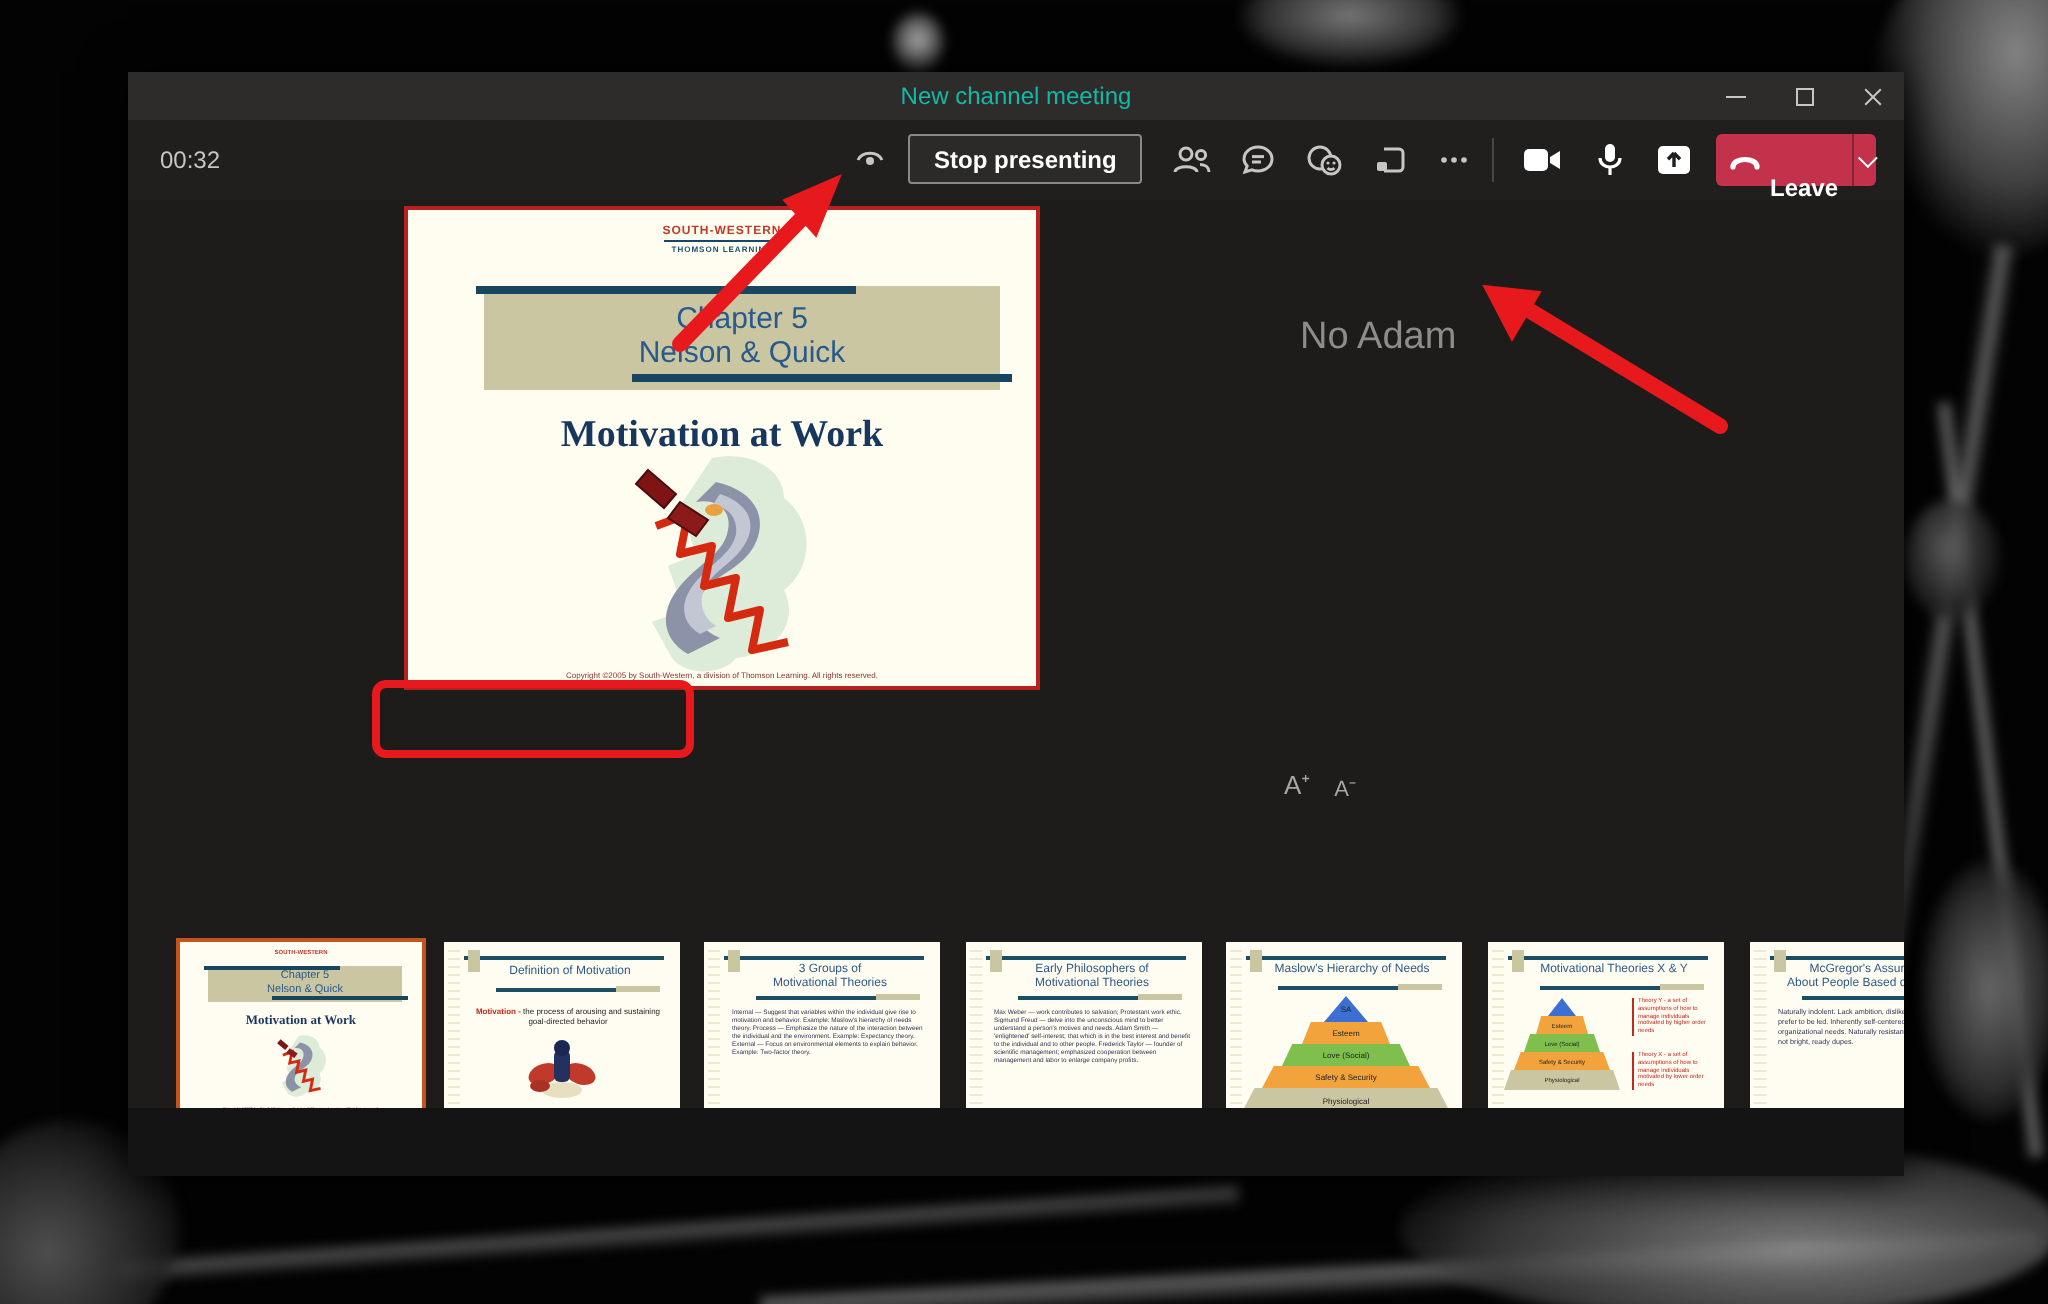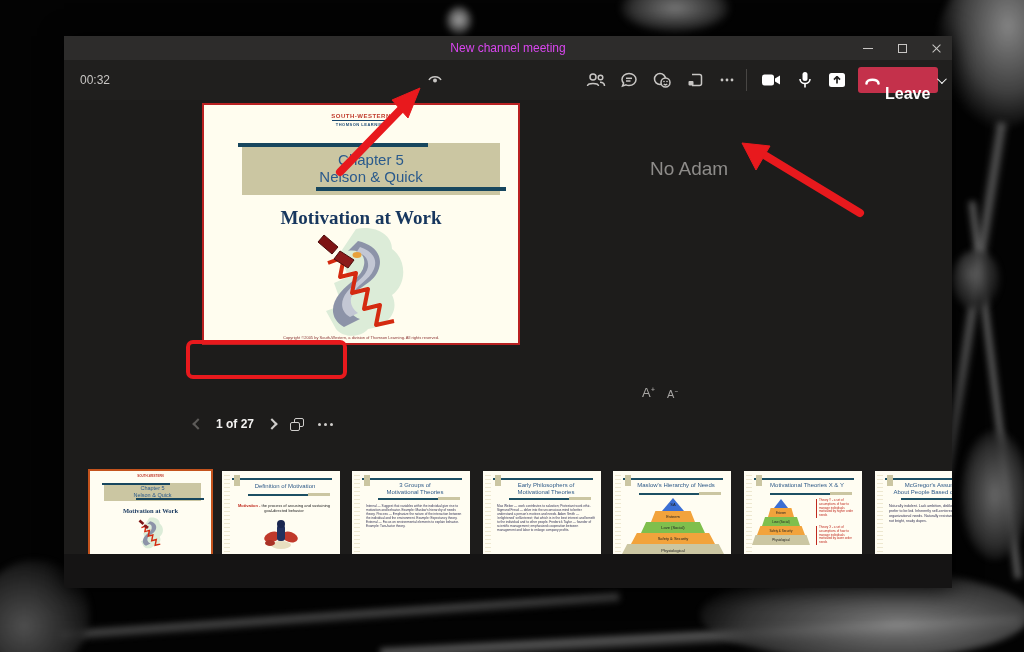--- a/index.html
+++ b/index.html
@@ -8,40 +8,40 @@
   
   #wallpaper { position:absolute; inset:0; background:#030303; }
   .wp { position:absolute; filter:blur(3px); opacity:.85; }
   .wp-bloom { border-radius:50%; }
 
   
   #win { position:absolute; left:64px; top:36px; width:888px; height:552px; background:#1d1c1b; box-shadow:0 0 22px rgba(0,0,0,.9); }
 
   
   #titlebar { position:absolute; left:0; top:0; width:100%; height:24px; background:#2d2c2b; display:flex; align-items:center; justify-content:center; }
-  #titlebar .title { font-size:12px; color:#d946ef; }
+  #titlebar .title { font-size:12px; color:#14b8a6; }
   .win-controls { position:absolute; right:6px; top:0; height:24px; display:flex; align-items:center; gap:14px; }
   .wc { width:20px; height:20px; display:flex; align-items:center; justify-content:center; cursor:default; }
   .wc-min-glyph { width:10px; height:1px; background:#c8c6c4; }
   .wc-max-glyph { width:9px; height:9px; border:1px solid #c8c6c4; }
   .wc-close-glyph { position:relative; width:11px; height:11px; }
   .wc-close-glyph::before,.wc-close-glyph::after { content:""; position:absolute; left:5px; top:0; width:1px; height:11px; background:#c8c6c4; }
   .wc-close-glyph::before { transform:rotate(45deg); }
   .wc-close-glyph::after { transform:rotate(-45deg); }
 
   
   #toolbar { position:absolute; left:0; top:24px; width:100%; height:40px; background:#201f1e; display:flex; align-items:center; }
   #timer { position:absolute; left:16px; font-size:12px; color:#c8c6c4; }
   #eye { position:absolute; left:360px; top:8px; width:22px; height:22px; display:flex; align-items:center; justify-content:center; }
   #stop-presenting { position:absolute; left:390px; top:7px; height:25px; padding:0 12px; background:#2b2a29; border:1px solid #8a8886; border-radius:2px; color:#fff; font-size:12px; font-weight:bold; display:flex; align-items:center; }
   .tb-icon { position:absolute; top:9px; width:22px; height:22px; display:flex; align-items:center; justify-content:center; }
   #sep { position:absolute; left:682px; top:9px; width:1px; height:22px; background:#484644; }
   #leave-btn { position:absolute; left:794px; top:7px; height:26px; width:80px; background:#c4314b; border-radius:3px; display:flex; align-items:center; color:#fff; }
   #leave-btn .leave-main { display:flex; align-items:center; gap:5px; padding:0 7px; height:100%; }
-  #leave-btn .leave-label { font-size:16px; font-weight:bold;margin-top:28px; }
+  #leave-btn .leave-label { font-size:12px; font-weight:bold;margin-top:28px; }
   #leave-btn .leave-div { width:1px; height:100%; background:rgba(0,0,0,.3); }
   #leave-btn .leave-chev { flex:1; display:flex; align-items:center; justify-content:center; height:100%; }
   .chev-down { width:7px; height:7px; border-right:1.5px solid #fff; border-bottom:1.5px solid #fff; transform:rotate(45deg) translateY(-2px); }
 
   
   #stage { position:absolute; left:0; top:64px; width:100%; height:488px; background:#1d1c1b; overflow:hidden; }
   #bottom-band { position:absolute; left:0; top:454px; width:100%; height:34px; background:#151414; }
 
   
   #slide { position:absolute; left:138px; top:3px; width:318px; height:242px; background:#fffdef; border:2px solid #b92121; }
@@ -159,20 +159,23 @@
   <div id="toolbar">
     <span id="timer">00:32</span>
 
     <div id="eye">
       <svg width="18" height="18" viewBox="0 0 18 18">
         <path class="st" d="M3,10 C5,5.5 13,5.5 15,10"></path>
         <circle cx="9" cy="10.5" r="2" fill="#c8c6c4"></circle>
       </svg>
     </div>
 
+    <div id="stop-presenting">
+      <span>Stop presenting</span>
+    </div>
 
     <div class="tb-icon" style="left:521px;">
       <svg width="22" height="20" viewBox="0 0 22 20">
         <circle class="st" cx="8" cy="7" r="3"></circle>
         <path class="st" d="M2.5,16 C2.5,12.5 13.5,12.5 13.5,16"></path>
         <circle class="st" cx="15.5" cy="7.5" r="2.3"></circle>
         <path class="st" d="M15,12.2 C18,12.2 19.5,13.8 19.5,16"></path>
       </svg>
     </div>
     <div class="tb-icon" style="left:554px;">
@@ -263,38 +266,20 @@
         <path d="M56,14 C74,18 82,30 76,44 C70,58 54,60 48,72 C44,80 48,88 58,92 L42,100 C28,92 28,78 38,66 C48,54 60,50 62,38 C64,28 56,22 46,24 Z" fill="#8c93a8"></path>
         <path d="M58,20 C70,24 76,32 72,42 C67,54 54,58 50,68 C47,75 50,82 56,86 L48,90 C38,84 38,74 45,65 C53,55 64,50 66,40 C67,32 62,26 54,26 Z" fill="#c3c7d4"></path>
         <path d="M26,36 L42,30 L38,50 L54,46 L50,66 L66,62 L62,82 L78,78 L74,98 L92,94" stroke="#d42a10" stroke-width="4" fill="none" stroke-linejoin="round"></path>
         <path d="M22,8 L36,20 L30,27 L16,15 Z" fill="#7e1414" stroke="#4a0c0c" stroke-width="1"></path>
         <path d="M38,24 L52,33 L46,41 L32,32 Z" fill="#8b1a1a" stroke="#4a0c0c" stroke-width="1"></path>
         <ellipse cx="55" cy="28" rx="4.5" ry="3" fill="#e8a13c"></ellipse>
       </svg>
       <div id="slide-copyright">Copyright ©2005 by South-Western, a division of Thomson Learning. All rights reserved.</div>
     </div>
 
-    <div id="nav">
-      <div>
-          <div class="chev chev-left"></div>
-        </div>
-      <span id="nav-pos">1 of 27</span>
-      <div>
-          <div class="chev chev-right"></div>
-        </div>
-      <div class="grid-icon">
-        <div class="g2"></div>
-          <div class="g1"></div>
-      </div>
-      <div class="dots">
-          <i></i>
-          <i></i>
-          <i></i>
-        </div>
-    </div>
 
     <div id="no-notes">No Adam</div>
     <div id="font-btns">
       <span id="font-larger">A⁺</span>
       <span id="font-smaller">A⁻</span>
     </div>
 
     <div id="strip">
 
       <div class="thumb thumb-sel" style="left:24px;">

